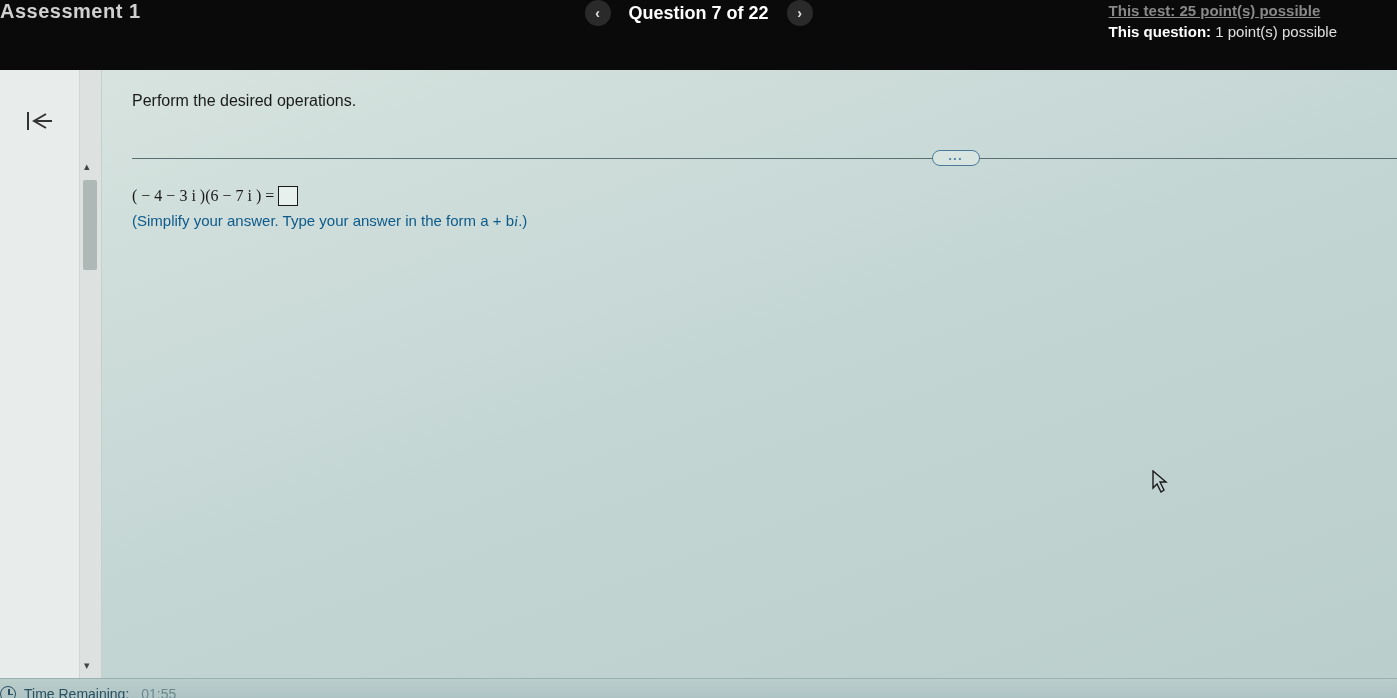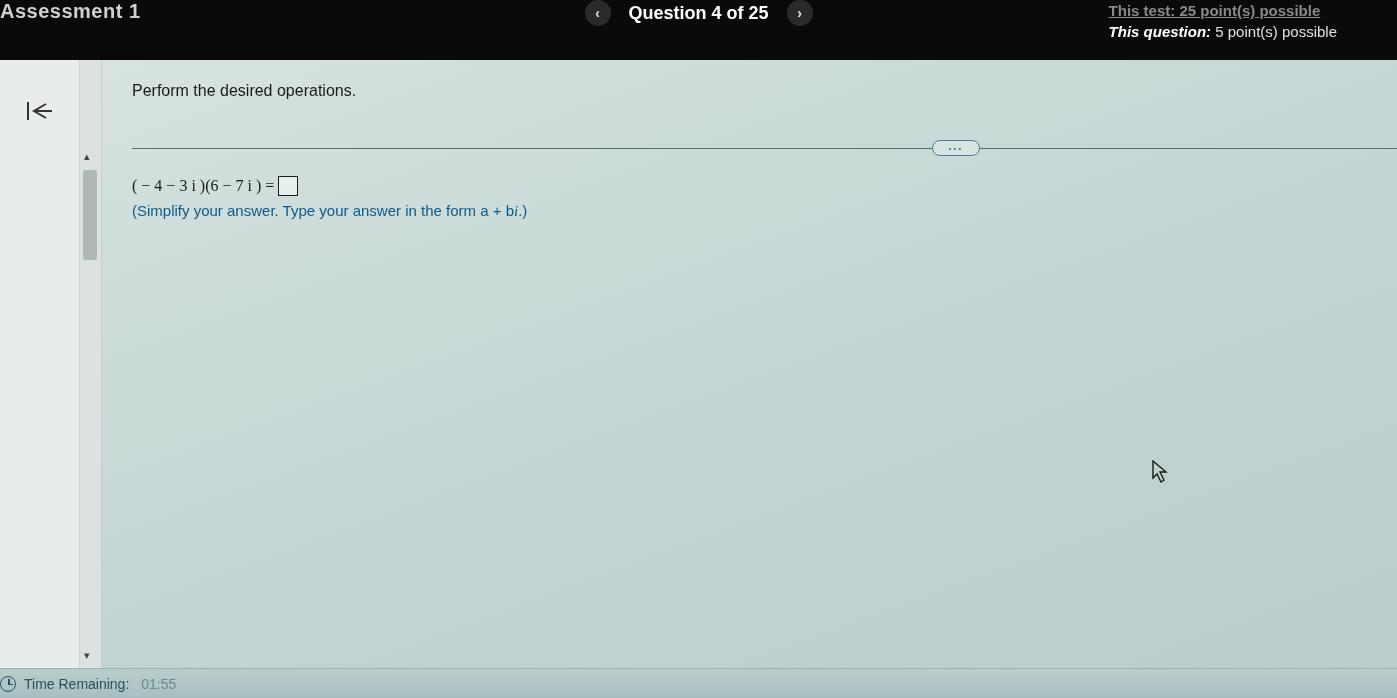--- a/index.html
+++ b/index.html
@@ -2,21 +2,21 @@
 <html><head>
 <meta charset="utf-8">
 <style>
   * { box-sizing: border-box; margin: 0; padding: 0; }
   html, body { width: 1397px; height: 698px; font-family: Arial, Helvetica, sans-serif; overflow: hidden; }
   body { background: #c8d8d8; }
 
   .header {
     background: #0a0a0a;
     color: #e8e8e8;
-    height: 60px;
+    height: 70px;
     display: flex;
     align-items: flex-start;
     padding: 0 20px 0 0;
     position: relative;
   }
   .header-title {
     font-size: 20px;
     font-weight: bold;
     color: #d0d0d0;
     padding-top: 0px;
@@ -49,21 +49,21 @@
   .points-block {
     position: absolute;
     right: 60px;
     top: 0;
     text-align: left;
     color: #e0e0e0;
     font-size: 15px;
     line-height: 1.4;
   }
   .points-block .test-line { color: #898989; font-weight: bold; text-decoration: underline; }
-  .points-block .q-line .bold { font-weight: bold; color: #ffffff; font-style: italic; }
+  .points-block .q-line .bold { font-weight: bold; color: #ffffff; }
 
   .content-wrap {
     display: flex;
     height: calc(100% - 60px - 30px);
     background: linear-gradient(160deg, #d8e4e0 0%, #c4d6d4 50%, #bacecb 100%);
     position: relative;
   }
 
   .left-gutter {
     width: 80px;
@@ -232,28 +232,28 @@
   }
   .footer .time-val { color: #6a8a90; margin-left: 12px; }
 </style>
 </head>
 <body>
 
 <div class="header">
   <div class="header-title">Assessment 1</div>
   <div class="question-nav">
     <div class="nav-arrow">‹</div>
-    <div>Question 4 of 25</div>
+    <div>Question 7 of 22</div>
     <div class="nav-arrow">›</div>
   </div>
   <div class="points-block">
     <div class="test-line">This test: 25 point(s) possible</div>
     <div class="q-line">
       <span class="bold">This question:</span>
-      <span>5 point(s) possible</span>
+      <span>1 point(s) possible</span>
     </div>
   </div>
 </div>
 
 <div class="content-wrap">
 
   <div class="left-gutter">
     <div class="collapse-btn">
       <svg width="28" height="22" viewBox="0 0 28 22">
         <line x1="2" y1="2" x2="2" y2="20"></line>

